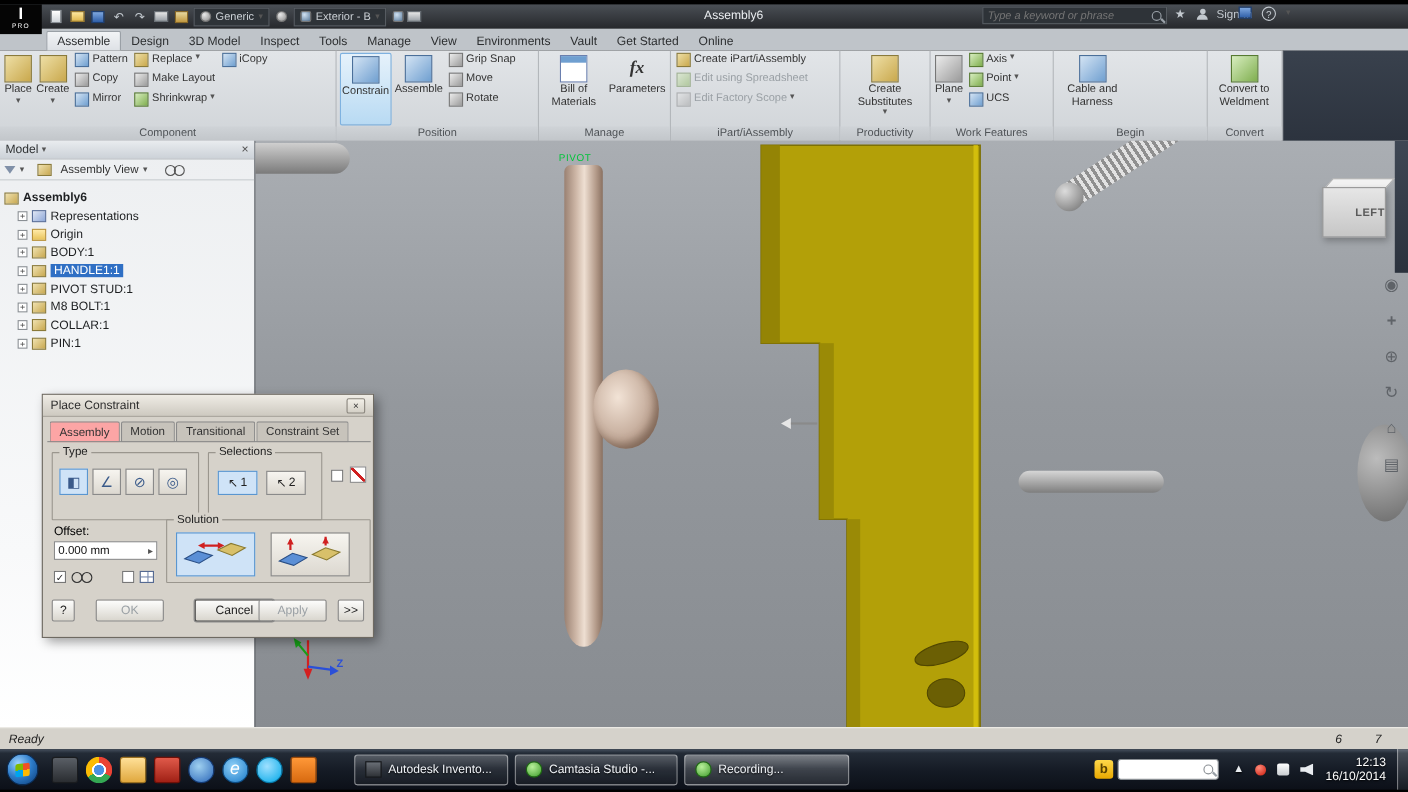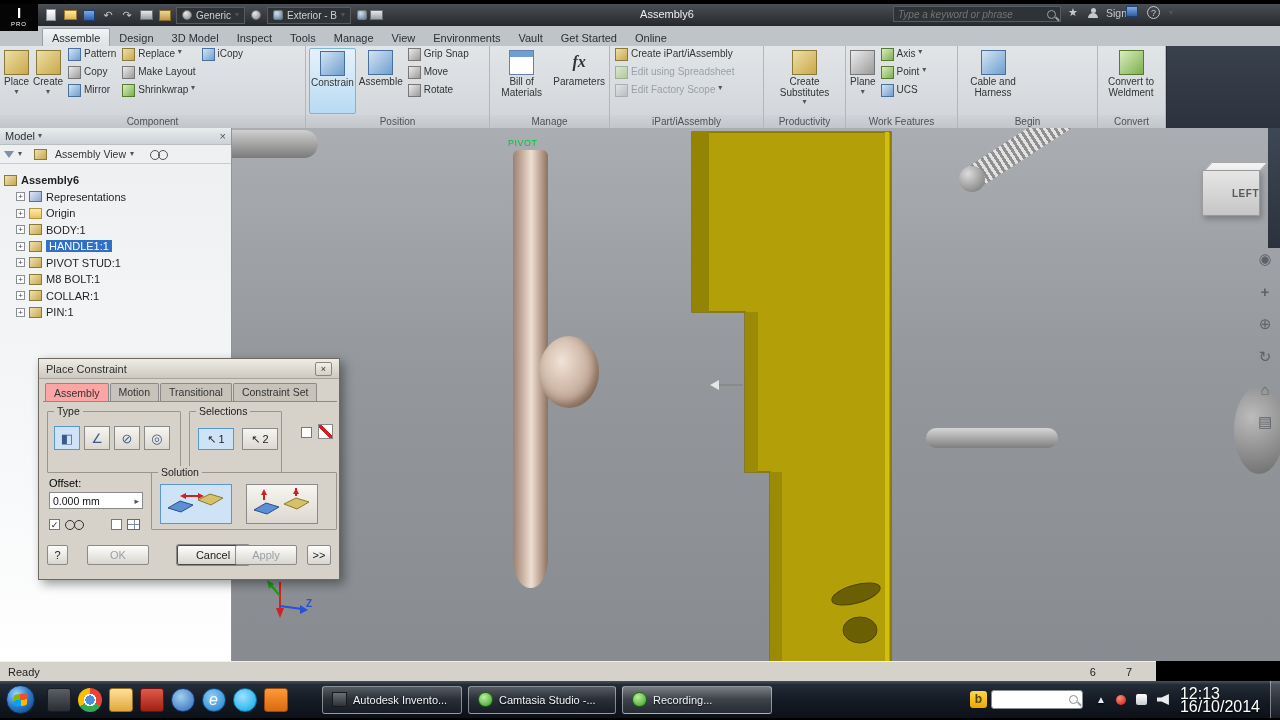--- a/index.html
+++ b/index.html
@@ -176,22 +176,22 @@
     border:1.5px solid #333; border-radius:50%; }
   .glasses::after { left:9px; }
   .gridic { width:13px; height:11px; border:1px solid #556a92; background:
     linear-gradient(#fff,#fff); position:relative; display:inline-block; }
   .gridic::before { content:""; position:absolute; left:0; top:4px; right:0; height:1px; background:#7a8cb0; }
   .gridic::after { content:""; position:absolute; left:6px; top:0; bottom:0; width:1px; background:#7a8cb0; }
   .redpick { width:15px; height:15px; border:1px solid #8a8a8a; background:
     linear-gradient(45deg,transparent 42%,#d02020 42% 58%,transparent 58%),#fff; display:inline-block; }
 
   
-  #statusbar { position:absolute; left:0; top:661px; width:1156px; height:20px; background:#d5d2cb;
-    border-top:1px solid #f0eee9; display:flex; align-items:center; padding:0 8px; color:#222; }
+  #statusbar { position:absolute; left:0; top:661px; width:1280px; height:20px; background:#d5d2cb;
+    border-top:1px solid #f0eee9; display:flex; align-items:center; padding:0 8px; color:#222;font-style:italic; }
   #statusbar .sp { flex:1; }
   #statusbar .num { margin-right:30px; }
 
   
   #taskbar { position:absolute; left:0; top:681px; width:1280px; height:37px;
     background:linear-gradient(#46505e 0%,#232b36 10%,#141a24 55%,#0c1018 100%); display:flex; align-items:center; }
   .orb { width:29px; height:29px; border-radius:50%; margin:0 8px 0 6px; flex:none;
     background:radial-gradient(circle at 35% 30%,#9fd4ff,#2d7cc9 48%,#0b3a75); border:1px solid #0a2c55;
     display:flex; align-items:center; justify-content:center; }
   .orb-flag { width:13px; height:12px; border-radius:2px; background:#e8e8e8;
@@ -219,21 +219,21 @@
   .tray-b { width:17px; height:17px; background:linear-gradient(#ffd84a,#e8a800); border-radius:3px;
     color:#5a4200; font-weight:bold; font-size:12px; text-align:center; line-height:16px; margin-right:4px; }
   #tray-search { width:92px; height:19px; background:#fff; border-radius:3px; border:1px solid #8a8f94;
     display:flex; align-items:center; padding:0 4px; margin-right:8px; }
   #tray-search input { flex:1; border:none; outline:none; font-size:10px; width:60px; }
   .trayic { color:#e8ecf0; font-size:10px; margin:0 5px; text-shadow:0 1px 2px #000; }
   .tray-red { width:10px; height:10px; border-radius:50%; background:radial-gradient(circle at 35% 30%,#ff8a7a,#c81a0a); margin:0 5px; }
   .tray-white { width:11px; height:11px; background:linear-gradient(#fff,#c8ccd0); border-radius:2px; margin:0 5px; }
   .speaker { width:12px; height:11px; background:#e8ecf0; margin:0 5px;
     clip-path:polygon(0 32%, 38% 32%, 100% 0, 100% 100%, 38% 68%, 0 68%); }
-  #clock { text-align:left; color:#fff; font-size:16px; line-height:13px; margin:0 10px 0 6px;
+  #clock { text-align:right; color:#fff; font-size:11px; line-height:13px; margin:0 10px 0 6px;
     text-shadow:0 1px 2px #000; }
   #showdesk { width:10px; height:37px; background:linear-gradient(rgba(255,255,255,.18),rgba(255,255,255,.05));
     border-left:1px solid rgba(255,255,255,.4); }
   #botblack { position:absolute; left:0; top:718px; width:1280px; height:2px; background:#000; }
 </style>
 </head>
 <body>
 
 <div id="screen">
 
@@ -603,21 +603,21 @@
           </span>
         <span class="tbtn">
             <span>⊘</span>
           </span>
         <span class="tbtn" style="margin-right:0;">
             <span>◎</span>
           </span>
       </div>
     </div>
 
-    <div class="gbox" style="left:150px;top:52px;width:93px;height:62px;">
+    <div class="gbox" style="left:150px;top:52px;width:104px;height:62px;">
       <span class="glegend">Selections</span>
       <span class="selbtn" style="left:8px;top:16px;background:#cfe3f7;border-color:#5a96d0;">
         <span>↖</span>
         <span>1</span>
       </span>
       <span class="selbtn" style="left:52px;top:16px;">
         <span>↖</span>
         <span>2</span>
       </span>
     </div>

